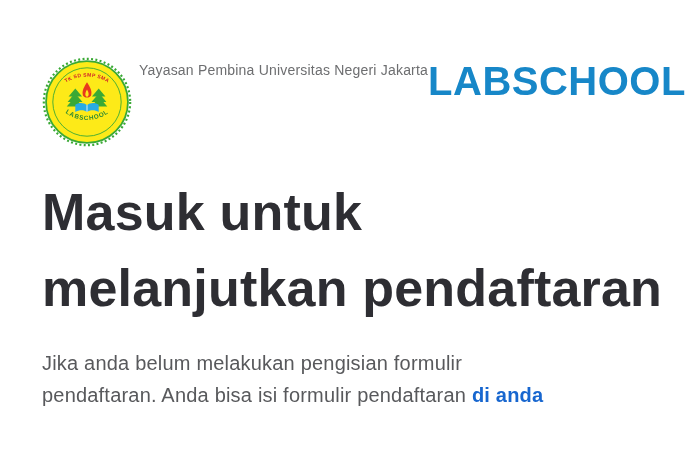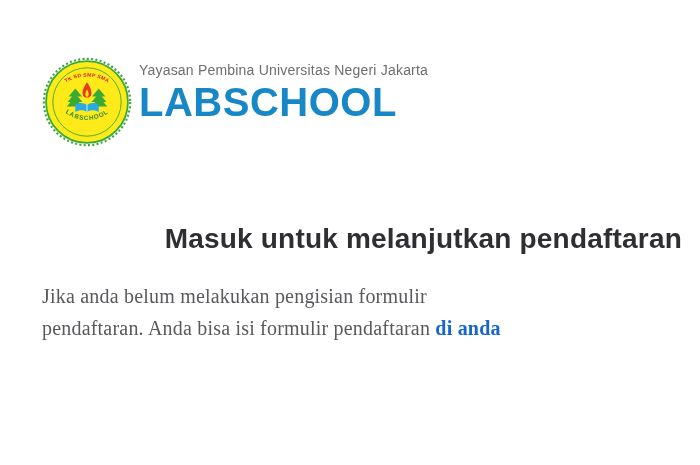--- a/index.html
+++ b/index.html
@@ -23,56 +23,54 @@
     align-items: flex-start;
   }
   .brand-logo {
     width: 90px;
     height: 90px;
     flex: 0 0 auto;
   }
   .brand-text {
     margin-left: 7px;
     display: flex;
-    flex-direction: column;
+    flex-direction: row;
   }
   .org-name {
     margin-top: 5px;
     font-size: 14px;
     color: #6d6e70;
     letter-spacing: 0.2px;
     white-space: nowrap;
   }
   .wordmark {
     margin-top: 4px;
     font-size: 40px;
     font-weight: 700;
     color: #1787c8;
     letter-spacing: 0.5px;
     line-height: 1;
     white-space: nowrap;
   }
   
   .main-title {
-    margin: 72px 0 0 0;
+    margin: 28px 0 0 0;
     width: 640px;
-    font-size: 28px;
+    font-size: 52px;
     line-height: 1.46;
     font-weight: 700;
     color: #2e2e33;
     letter-spacing: 0.2px;
-    text-align: right;
   }
   .main-desc {
     margin: 20px 0 0 0;
     font-size: 20px;
     line-height: 32px;
     color: #58595c;
     letter-spacing: 0.2px;
-    font-family: Liberation Serif, serif;
   }
   .main-desc a {
     color: #1766cf;
     font-weight: 700;
     text-decoration: none;
     cursor: pointer;
   }
 </style>
 </head>
 <body>

